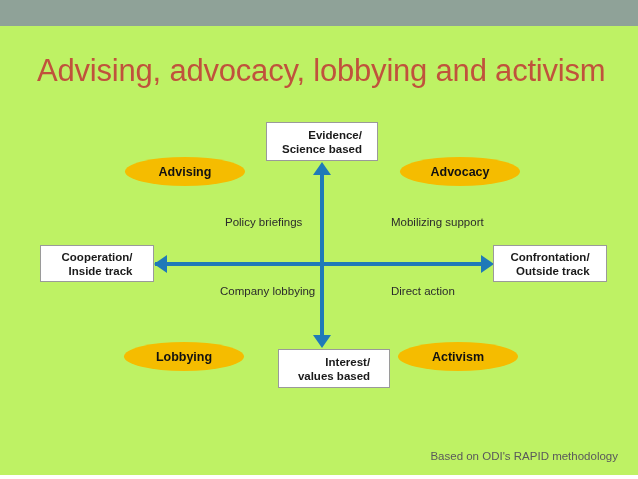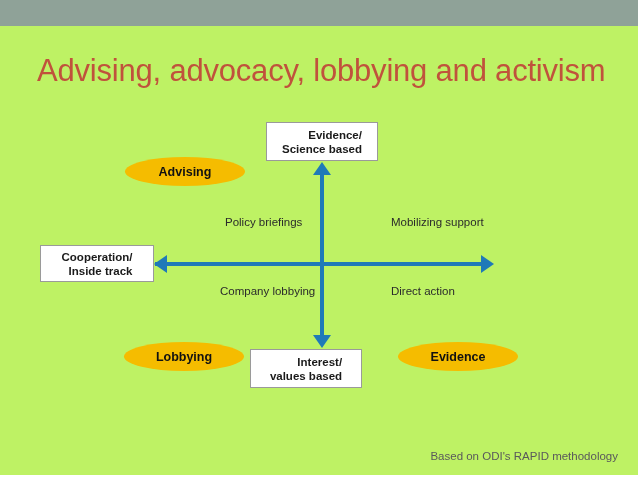--- a/index.html
+++ b/index.html
@@ -97,21 +97,21 @@
     font-weight: bold;
     font-size: 11.5px;
     line-height: 14px;
     text-align: center;
     display: flex;
     align-items: center;
     justify-content: center;
     padding: 2px;
   }
   #box-top    { left: 266px; top: 122px; width: 112px; height: 39px; }
-  #box-bottom { left: 250px; top: 349px; width: 112px; height: 39px; }
+  #box-bottom { left: 278px; top: 349px; width: 112px; height: 39px; }
   #box-left   { left: 40px;  top: 245px; width: 114px; height: 37px; }
   #box-right  { left: 493px; top: 245px; width: 114px; height: 37px; }
   .pole-box span { display: block; text-align: right; }
 
   
   .ellipse {
     position: absolute;
     background: #f5bc00;
     border-radius: 50%;
     color: #111111;
@@ -180,24 +180,31 @@
     </div>
   </div>
 
   <div class="pole-box" id="box-left">
     <div>
       <span>Cooperation/</span>
       <span>Inside track</span>
     </div>
   </div>
 
+  <div class="pole-box" id="box-right">
+    <div>
+      <span>Confrontation/</span>
+      <span>Outside track</span>
+    </div>
+  </div>
 
   <div class="ellipse" id="ell-advising">Advising</div>
+  <div class="ellipse" id="ell-advocacy">Advocacy</div>
   <div class="ellipse" id="ell-lobbying">Lobbying</div>
-  <div class="ellipse" id="ell-activism">Evidence</div>
+  <div class="ellipse" id="ell-activism">Activism</div>
 
   <div class="quad-label" id="q-tl">Policy briefings</div>
   <div class="quad-label" id="q-tr">Mobilizing support</div>
   <div class="quad-label" id="q-bl">Company lobbying</div>
   <div class="quad-label" id="q-br">Direct action</div>
 
   <div id="source-note">Based on ODI's RAPID methodology</div>
 
 </div>
 

